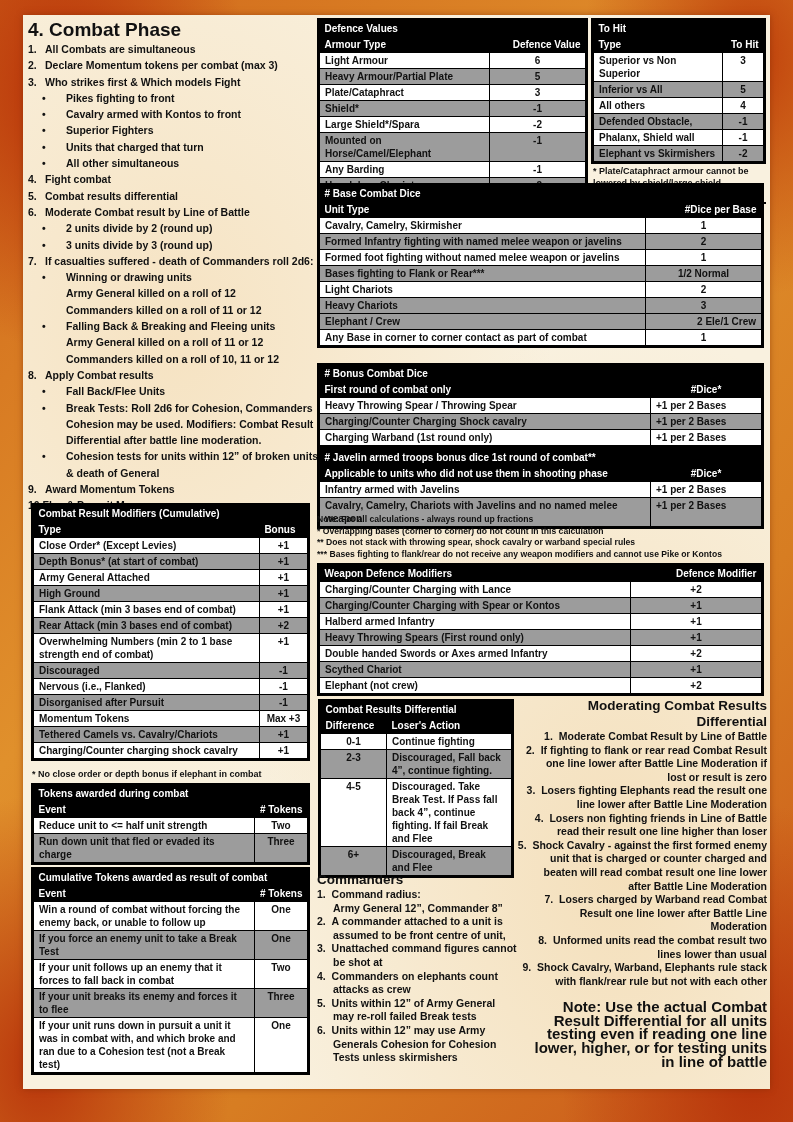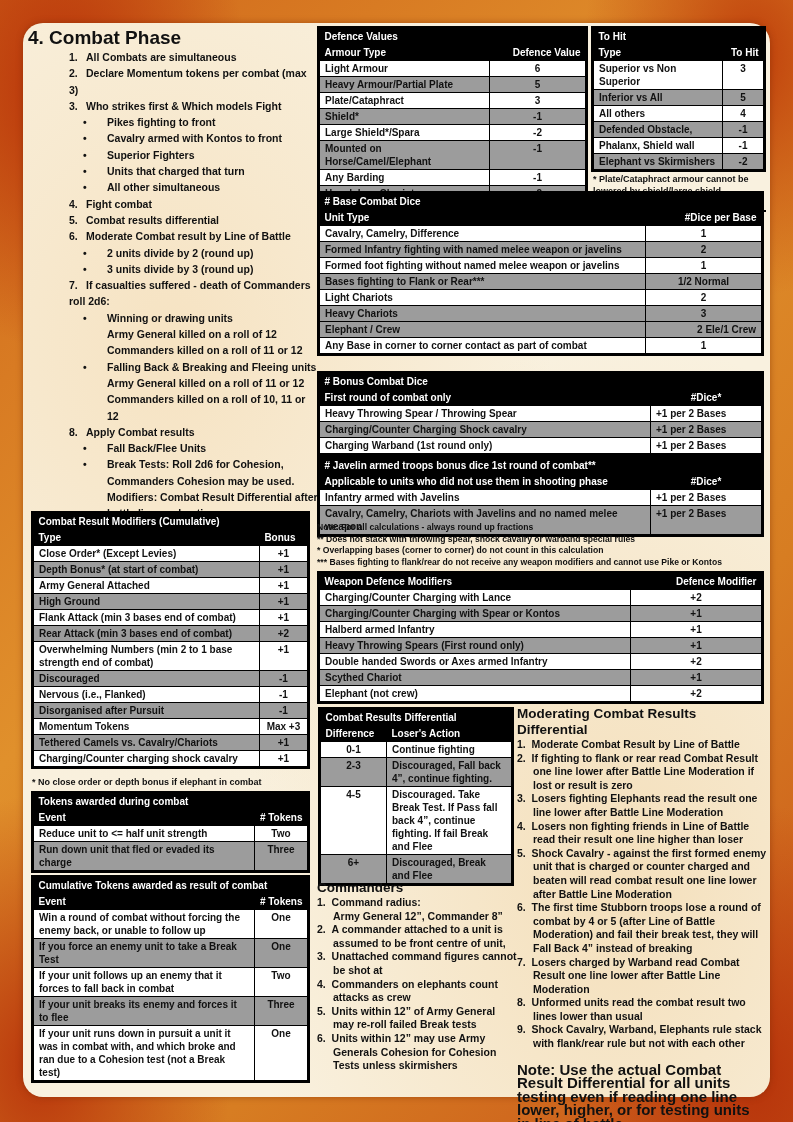--- a/index.html
+++ b/index.html
@@ -8,33 +8,32 @@
     font-family: "Liberation Sans", "DejaVu Sans", sans-serif;
     color:#111;
     background:
       radial-gradient(ellipse at 8% 8%, #b8320a 0%, rgba(184,50,10,0) 18%),
       radial-gradient(ellipse at 95% 5%, #c0400c 0%, rgba(192,64,12,0) 16%),
       radial-gradient(ellipse at 5% 95%, #b9360c 0%, rgba(185,54,12,0) 18%),
       radial-gradient(ellipse at 95% 96%, #b7340b 0%, rgba(183,52,11,0) 18%),
       linear-gradient(135deg, #d0661a 0%, #e0902c 40%, #d77d22 70%, #c9561a 100%);
   }
   .page {
-    position:absolute; left:23px; top:23px; width:747px; height:1074px;
+    position:absolute; left:23px; top:15px; width:747px; height:1074px;
     background:
       radial-gradient(ellipse at 20% 30%, rgba(240,200,140,0.35), rgba(0,0,0,0) 45%),
       radial-gradient(ellipse at 80% 80%, rgba(235,190,120,0.35), rgba(0,0,0,0) 45%),
       #f9f1df;
     box-shadow: 0 0 6px rgba(120,40,0,0.5);
-    border-radius: 20px;
   }
   .abs { position:absolute; }
   h1 { margin:0; font-size:19px; font-weight:bold; line-height:22px; }
   h2 { margin:0; font-size:13.5px; font-weight:bold; line-height:16px; }
   .list { margin:0; padding:0; list-style:none; font-size:10.5px; font-weight:bold; line-height:16.3px; }
-  .list li { position:relative;margin-left:41px; }
+  .list li { position:relative; }
   .num { display:inline-block; width:17px; }
   .bul { padding-left:38px; position:relative; }
   .bul::before { content:"\2022"; position:absolute; left:14px; top:0; }
   .sub { padding-left:38px; }
   table.t { border-collapse:collapse; width:100%; font-size:10px; font-weight:bold; }
   table.t th { background:#000; color:#fff; text-align:left; padding:0 5px; height:16px; font-weight:bold; }
   table.t td { border:1px solid #000; padding:1px 5px; line-height:13px; vertical-align:top; }
   table.t tr.w td { background:#fff; }
   table.t tr.g td { background:#9c9c9c; }
   table.t .c { text-align:center; }
@@ -298,21 +297,21 @@
     <table class="t">
       <tbody>
           <tr>
             <th colspan="2"># Base Combat Dice</th>
           </tr>
       <tr>
             <th>Unit Type</th>
             <th style="text-align:right">#Dice per Base</th>
           </tr>
       <tr class="w">
-            <td>Cavalry, Camelry, Difference</td>
+            <td>Cavalry, Camelry, Skirmisher</td>
             <td class="c" style="width:105px">1</td>
           </tr>
       <tr class="g">
             <td>Formed Infantry fighting with named melee weapon or javelins</td>
             <td class="c">2</td>
           </tr>
       <tr class="w">
             <td>Formed foot fighting without named melee weapon or javelins</td>
             <td class="c">1</td>
           </tr>
@@ -383,22 +382,22 @@
       <tr class="g">
             <td>Cavalry, Camelry, Chariots with Javelins and no named melee weapon</td>
             <td class="r">+1 per 2 Bases</td>
           </tr>
     </tbody>
       </table>
   </div>
 
   <div class="abs note" style="left:294px; top:499px; width:450px; font-size:8.6px;">
     <div>Note: For all calculations - always round up fractions</div>
+    <div>* Overlapping bases (corner to corner) do not count in this calculation</div>
     <div>** Does not stack with throwing spear, shock cavalry or warband special rules</div>
-    <div>* Overlapping bases (corner to corner) do not count in this calculation</div>
     <div>*** Bases fighting to flank/rear do not receive any weapon modifiers and cannot use Pike or Kontos</div>
   </div>
 
   <div class="abs box" style="left:294px; top:548px; width:443px;">
     <table class="t">
       <tbody>
           <tr>
             <th>Weapon Defence Modifiers</th>
             <th style="text-align:right">Defence Modifier</th>
           </tr>
@@ -469,29 +468,28 @@
     <ul class="mlist">
       <li><span>1.</span>&nbsp;&nbsp;<span>Command radius:</span><br><span>Army General 12”, Commander 8”</span></li>
       <li><span>2.</span>&nbsp;&nbsp;<span>A commander attached to a unit is assumed to be front centre of unit,</span></li>
       <li><span>3.</span>&nbsp;&nbsp;<span>Unattached command figures cannot be shot at</span></li>
       <li><span>4.</span>&nbsp;&nbsp;<span>Commanders on elephants count attacks as crew</span></li>
       <li><span>5.</span>&nbsp;&nbsp;<span>Units within 12” of Army General may re-roll failed Break tests</span></li>
       <li><span>6.</span>&nbsp;&nbsp;<span>Units within 12” may use Army Generals Cohesion for Cohesion Tests unless skirmishers</span></li>
     </ul>
   </div>
 
-  <div class="abs" style="left:494px; top:683px; width:250px;">
+  <div class="abs" style="left:494px; top:683px; width:250px;text-align:right;">
     <h2>Moderating Combat Results Differential</h2>
     <ul class="mlist">
       <li><span>1.</span>&nbsp;&nbsp;<span>Moderate Combat Result by Line of Battle</span></li>
       <li><span>2.</span>&nbsp;&nbsp;<span>If fighting to flank or rear read Combat Result one line lower after Battle Line Moderation if lost or result is zero</span></li>
       <li><span>3.</span>&nbsp;&nbsp;<span>Losers fighting Elephants read the result one line lower after Battle Line Moderation</span></li>
       <li><span>4.</span>&nbsp;&nbsp;<span>Losers non fighting friends in Line of Battle read their result one line higher than loser</span></li>
       <li><span>5.</span>&nbsp;&nbsp;<span>Shock Cavalry - against the first formed enemy unit that is charged or counter charged and beaten will read combat result one line lower after Battle Line Moderation</span></li>
-      <li><span>6.</span>&nbsp;&nbsp;<span>The first time Stubborn troops lose a round of combat by 4 or 5 (after Line of Battle Moderation) and fail their break test, they will Fall Back 4” instead of breaking</span></li>
       <li><span>7.</span>&nbsp;&nbsp;<span>Losers charged by Warband read Combat Result one line lower after Battle Line Moderation</span></li>
       <li><span>8.</span>&nbsp;&nbsp;<span>Unformed units read the combat result two lines lower than usual</span></li>
       <li><span>9.</span>&nbsp;&nbsp;<span>Shock Cavalry, Warband, Elephants rule stack with flank/rear rule but not with each other</span></li>
     </ul>
     <div style="font-size:15px; font-weight:bold; line-height:13.6px; margin-top:12px;">Note: Use the actual Combat Result Differential for all units testing even if reading one line lower, higher, or for testing units in line of battle</div>
   </div>
 
 </div>
 
 </body></html>

